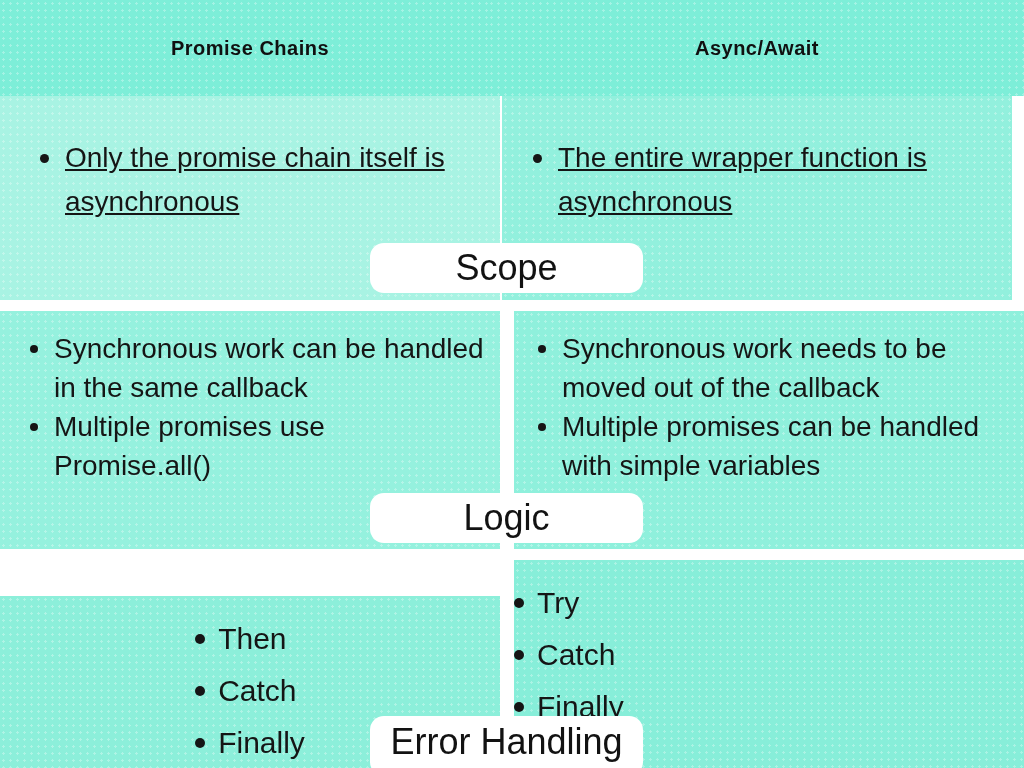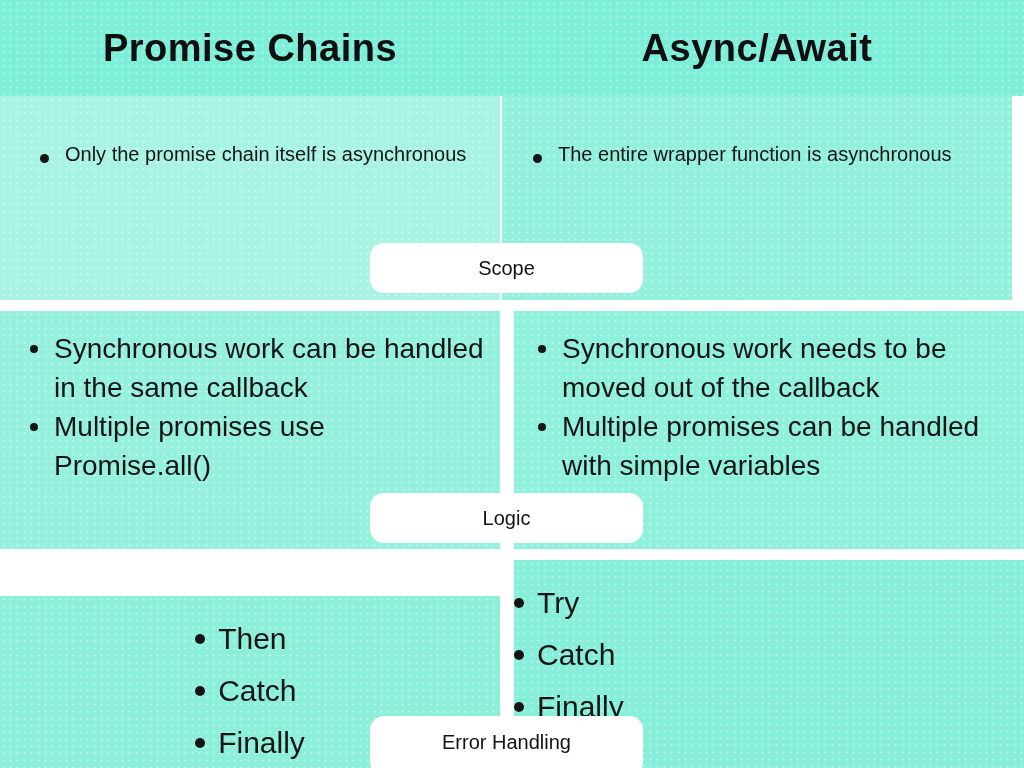--- a/index.html
+++ b/index.html
@@ -13,21 +13,21 @@
     background: #ffffff; overflow: hidden;
   }
   .cell {
     position: absolute; box-sizing: border-box;
     background-image: radial-gradient(rgba(255,255,255,0.30) 1.1px, rgba(255,255,255,0) 1.2px);
     background-size: 7px 7px;
   }
   
   .hdr { display: flex; align-items: center; justify-content: center; }
   .hdr-text {
-    font-size: 38px; font-weight: 700; letter-spacing: 0.5px; color: #101010;
+    font-size: 20px; font-weight: 700; letter-spacing: 0.5px; color: #101010;
   }
   .hdr-left  { left: 0;   top: 0; width: 500px; height: 96px; }
   .hdr-right { left: 488px; top: 0; width: 538px; height: 96px; }
 
   
   .s1-left  { left: 0;    top: 96px; width: 500px; height: 204px; padding: 40px 20px 0 40px; }
   .s1-right { left: 502px; top: 96px; width: 510px; height: 204px; padding: 40px 20px 0 31px; }
   
   .s2-left  { left: 0;    top: 311px; width: 500px; height: 238px; padding: 18px 16px 0 30px; }
   .s2-right { left: 514px; top: 311px; width: 510px; height: 238px; padding: 18px 16px 12px 24px; }
@@ -40,35 +40,35 @@
   
   .gutter-h { position: absolute; left: 0; width: 1024px; background: #ffffff; }
   .gutter-h.g1 { top: 300px; height: 11px; }
   .gutter-h.g2 { top: 549px; height: 11px; }
   .gutter-v { position: absolute; top: 0; left: 500px; width: 14px; height: 768px; background: #ffffff; }
 
   
   .li { display: flex; align-items: flex-start; color: #151515; }
   .dot { flex: 0 0 auto; border-radius: 50%; background: #151515; }
 
-  .list-s1 .li  { font-size: 20px; line-height: 36px; }
+  .list-s1 .li  { font-size: 28px; line-height: 44px; text-decoration: underline; }
   .list-s1 .dot { width: 9px; height: 9px; margin-top: 18px; margin-right: 16px; }
 
   .list-s2 .li  { font-size: 28px; line-height: 39px; }
   .list-s2 .dot { width: 8px; height: 8px; margin-top: 16px; margin-right: 16px; }
 
   .list-s3 .li  { font-size: 30px; line-height: 52px; }
   .list-s3 .dot { width: 10px; height: 10px; margin-top: 21px; margin-right: 13px; }
 
   
   .pill {
     position: absolute; left: 370px; width: 273px; height: 50px;
     background: #ffffff; border-radius: 14px;
     display: flex; align-items: center; justify-content: center;
-    font-size: 20px; color: #121212;
+    font-size: 36px; color: #121212;
   }
   .pill-scope { top: 243px; }
   .pill-logic { top: 493px; }
   .pill-error { top: 716px; height: 60px; padding-bottom: 8px; box-sizing: border-box; }
 </style>
 </head>
 <body>
 
 <div id="stage">
 

